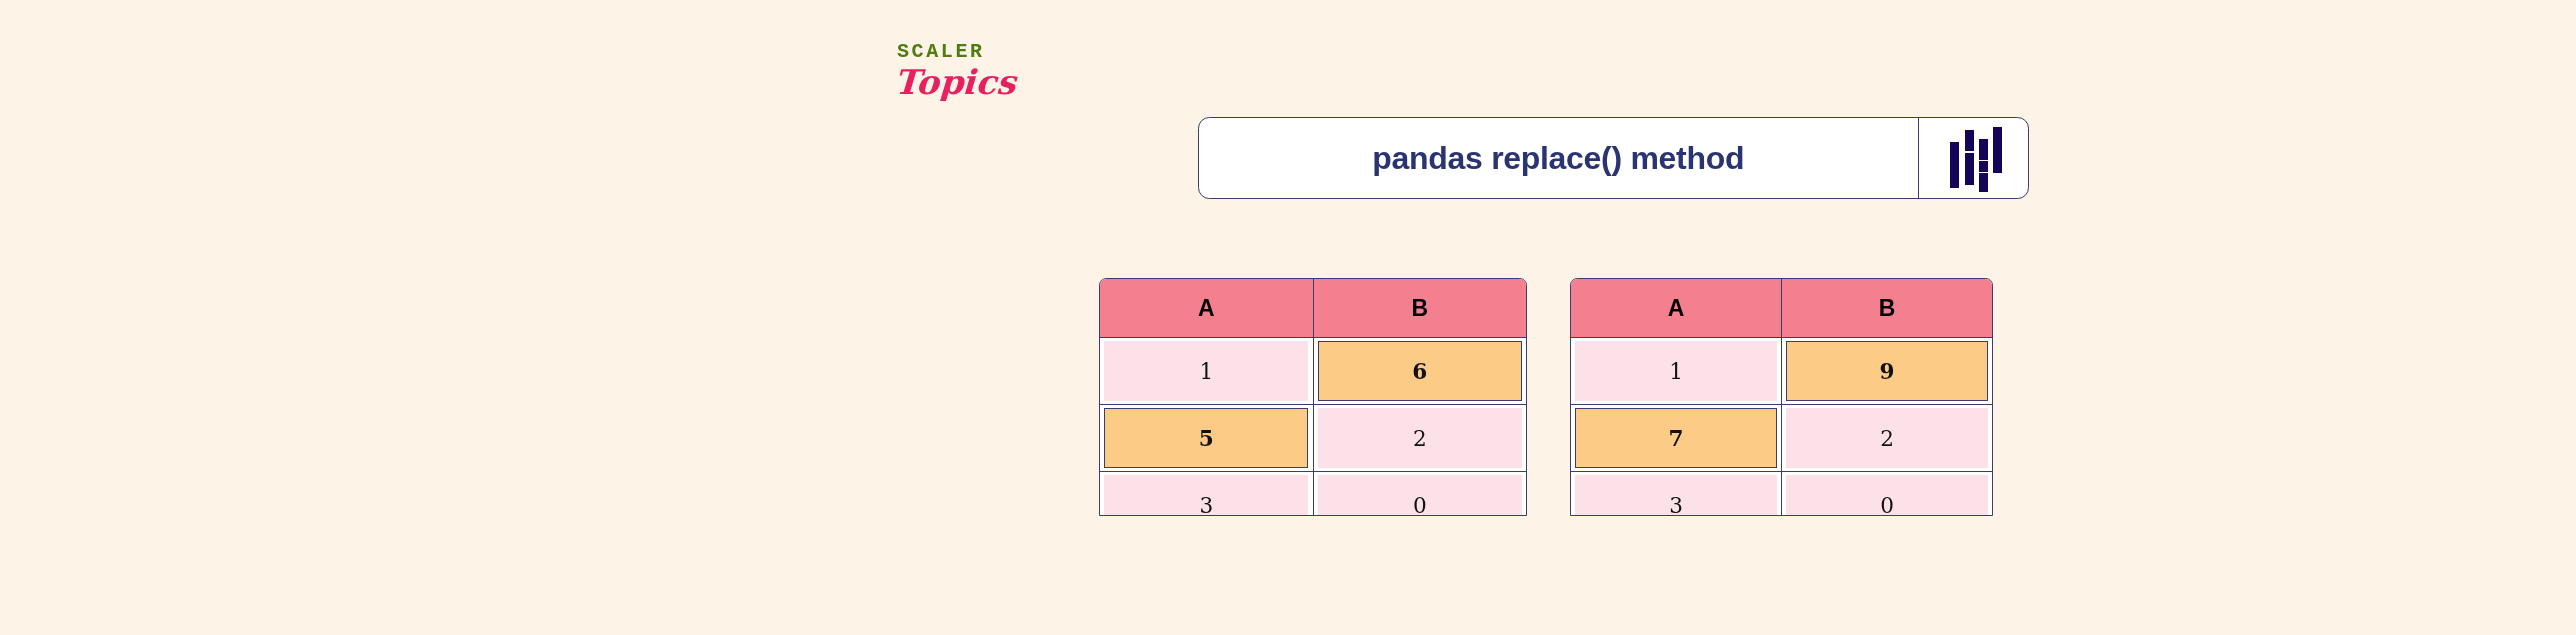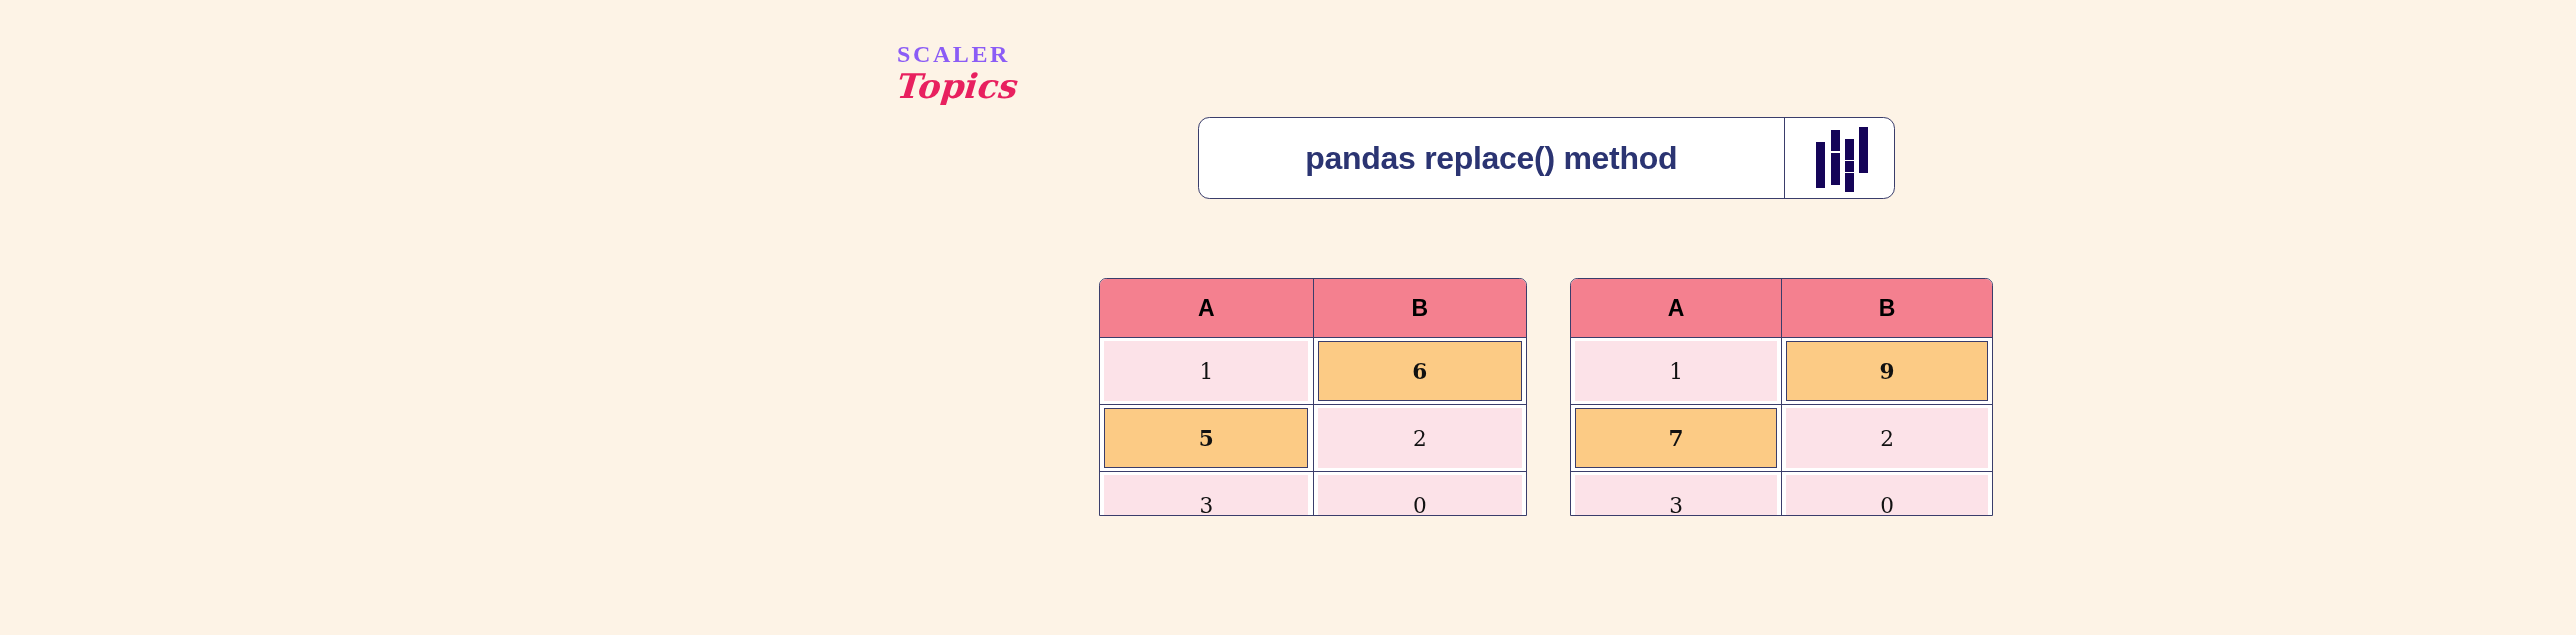--- a/index.html
+++ b/index.html
@@ -18,46 +18,46 @@
   
   .logo {
     position: absolute;
     left: 897px;
     top: 42px;
     width: 155px;
     height: 77px;
     user-select: none;
   }
   .logo-scaler {
-    font-family: Liberation Serif, serif;
-    font-weight: bold;
-    font-size: 24px;
+    font-family: Liberation Mono, monospace;
+    font-weight: bold;
+    font-size: 20px;
     letter-spacing: 2.6px;
-    color: #8b5cf6;
+    color: #4d7c0f;
     line-height: 1;
   }
   .logo-topics {
     font-family: "DejaVu Serif", serif;
     font-style: italic;
     font-weight: bold;
     font-size: 34px;
     color: #E8205F;
     line-height: 1;
     margin-top: 3.1px;
     margin-left: 2.1px;
     transform: skewX(-6deg);
     transform-origin: left top;
   }
 
   
   .banner {
     position: absolute;
     left: 1198px;
     top: 117px;
-    width: 697px;
+    width: 831px;
     height: 82px;
     box-sizing: border-box;
     background: #FFFFFF;
     border: 1.5px solid #3A3D6B;
     border-radius: 11.3px;
     display: flex;
     align-items: stretch;
   }
   .banner-title-cell {
     flex: 1 1 auto;

